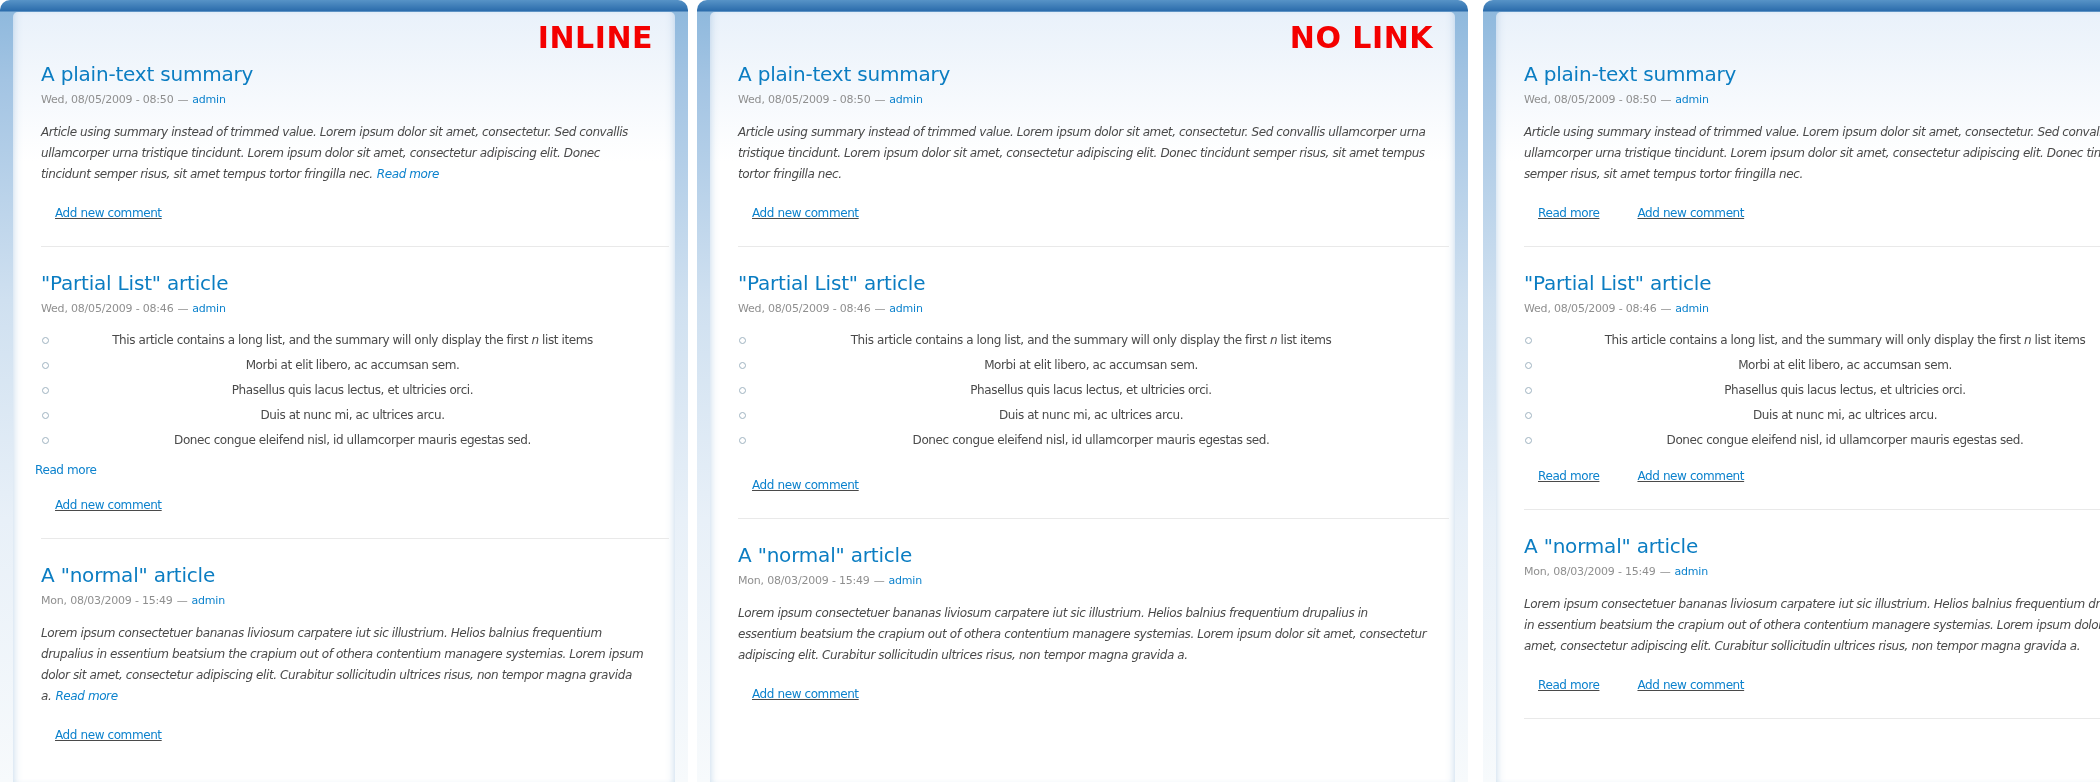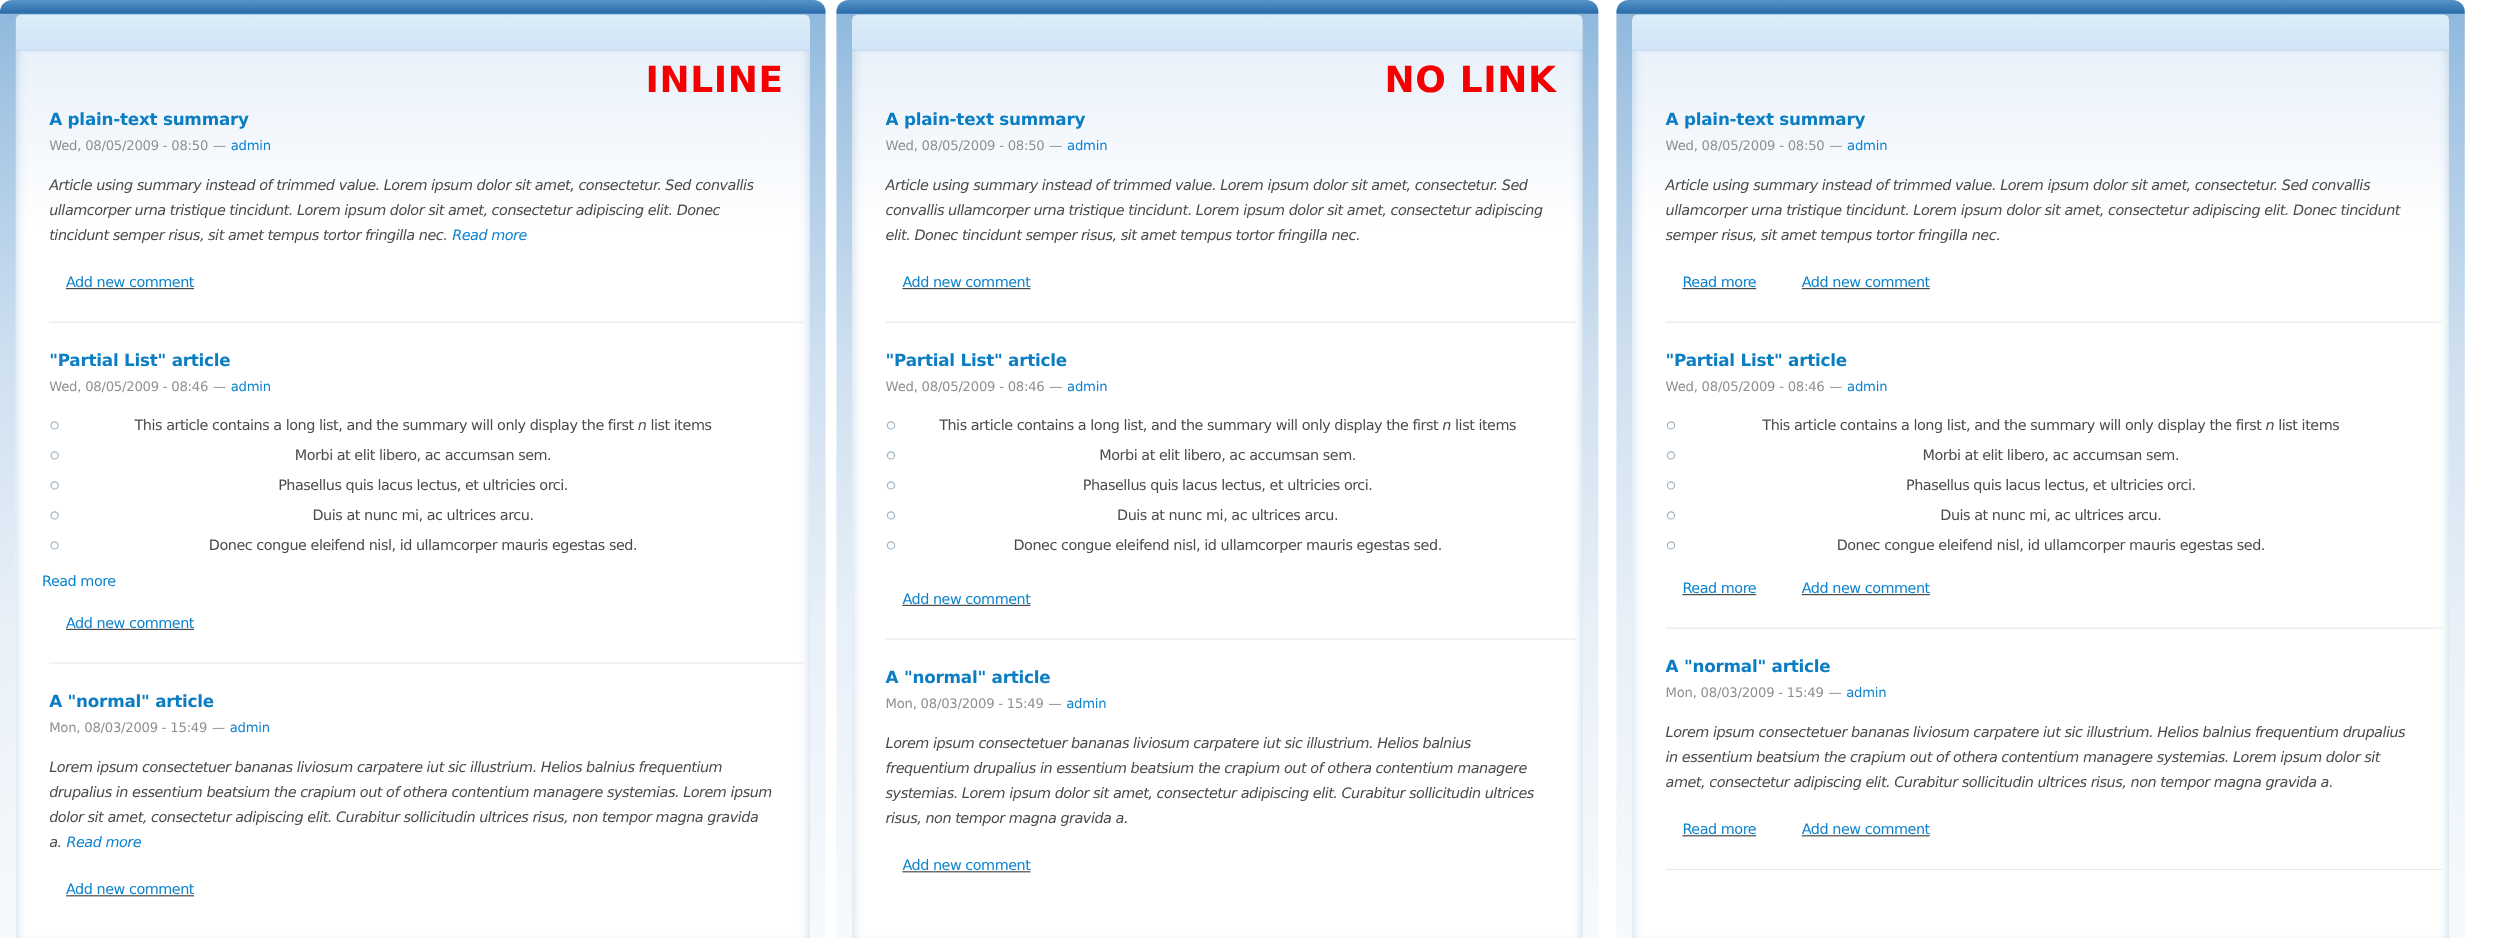--- a/index.html
+++ b/index.html
@@ -10,26 +10,26 @@
   }
   .panel{
     position:relative;height:782px;flex:none;
     border-radius:10px 10px 0 0;
     background:linear-gradient(180deg,
       #5793c7 0px,#2b6cab 11px,
       #8fb9dd 12px,#a3c4e3 80px,
       #cfe0f0 300px,#e8f0f8 520px,#f7fafc 782px);
   }
   .panel--inline{width:688px;margin-right:9px;}
-  .panel--nolink{width:635px;margin-right:15px;}
+  .panel--nolink{width:771px;margin-right:15px;}
   .panel--links{width:707px;}
   .panel-inner{
     position:absolute;left:13px;right:13px;top:12px;bottom:0;
     border-radius:5px 5px 0 0;overflow:hidden;
-    display:flex;flex-direction:column;
+    display:flex;flex-direction:row;
   }
   .band{
     flex:none;height:30px;
     background:linear-gradient(180deg,#ddedf9 0%,#cfe4f6 100%);
   }
   .card{
     flex:1;position:relative;
     background:linear-gradient(180deg,#e9f1fa 0px,#ffffff 150px);
     padding:8px 6px 0 28px;
     box-shadow:inset 7px 0 9px -7px rgba(110,160,205,.45),
@@ -38,21 +38,21 @@
   }
   .overlay-label{
     position:absolute;top:8px;right:22px;
     color:#f40000;font-weight:bold;font-size:30px;letter-spacing:0.5px;
     white-space:nowrap;
   }
   .node{padding:24px 22px 26px 0;border-bottom:1px solid #e9e9e9;}
   .node--first{padding-top:42px;}
   .node--last{border-bottom:none;}
   .node--last-divided{border-bottom:1px solid #e9e9e9;}
-  h2.title{margin:0;font-size:14px;font-weight:bold;letter-spacing:-0.2px;}
+  h2.title{margin:0;font-size:20px;font-weight:normal;letter-spacing:-0.2px;}
   h2.title a{color:#0b7dc2;text-decoration:none;}
   .meta{margin-top:7px;font-size:11px;color:#8f8f8f;letter-spacing:-0.2px;}
   .meta .sep{margin:0 4px;}
   .meta a{color:#0c82cd;text-decoration:none;}
   p.body{margin:16px 0 0;line-height:21px;font-style:italic;}
   a.inline-more{color:#0c82cd;text-decoration:none;margin-left:4px;}
   ul.summary-list{list-style:none;margin:17px 0 0;padding:0;text-align:center;}
   ul.summary-list li{
     position:relative;padding-left:17px;margin-bottom:9px;line-height:16px;
   }

